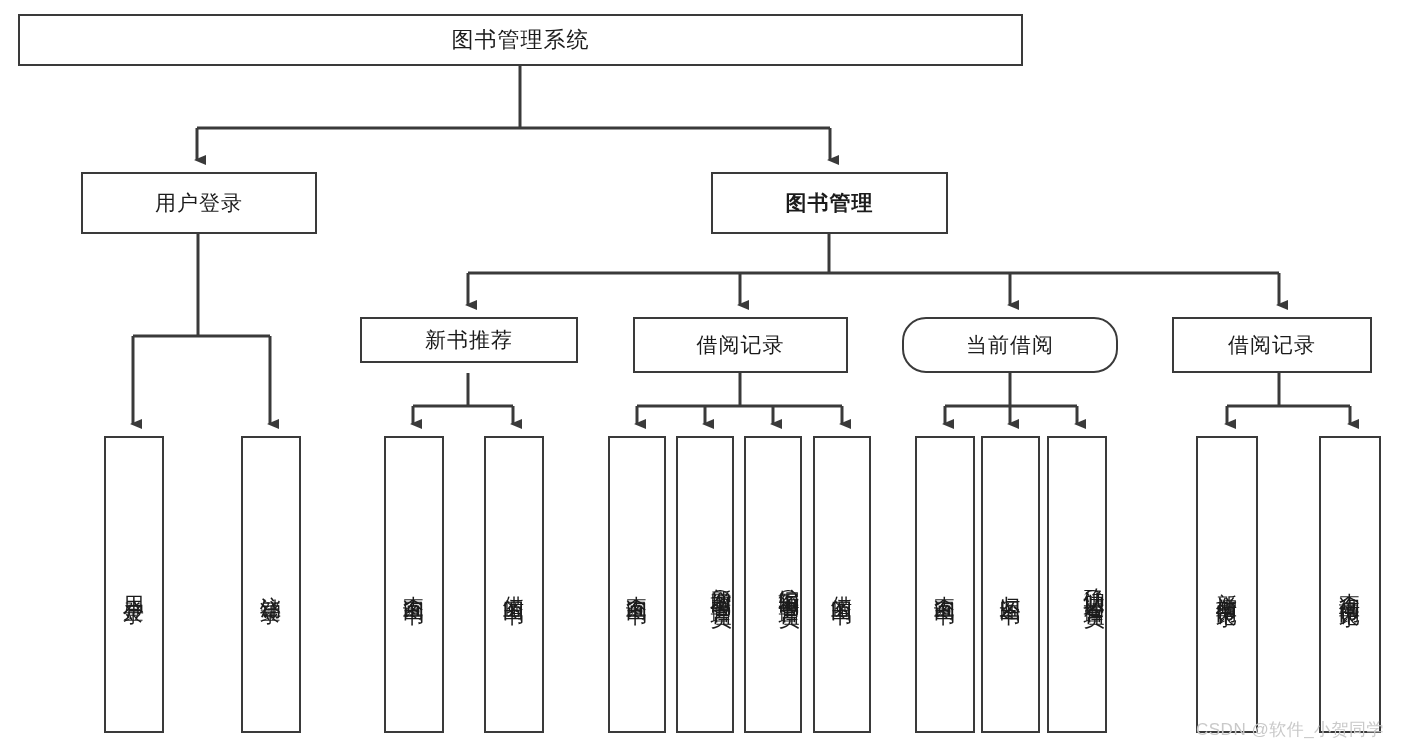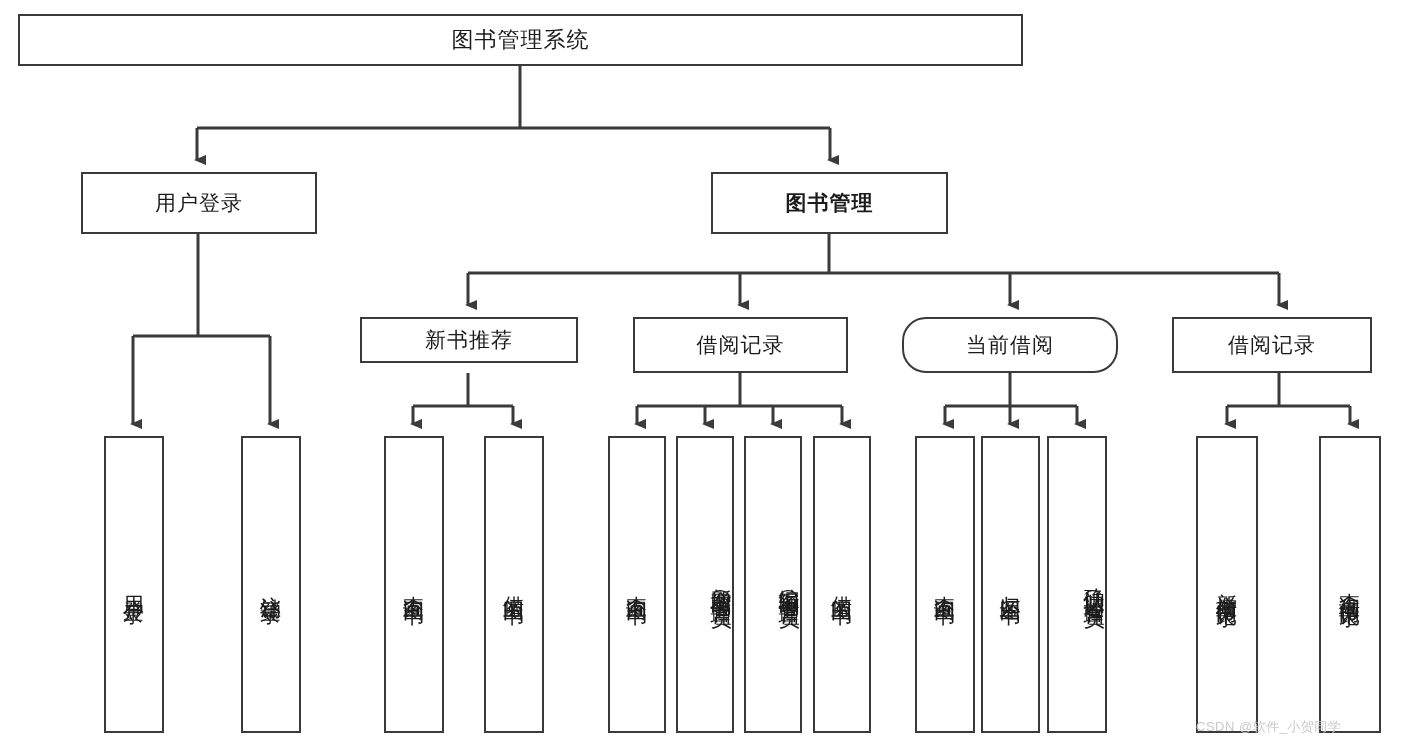--- a/index.html
+++ b/index.html
@@ -11,21 +11,21 @@
   .node{position:absolute;box-sizing:border-box;background:#ffffff;
         border:2px solid #3a3a3a;display:flex;align-items:center;
         justify-content:center;color:#1b1b1b;}
   .node.h{font-size:21px;letter-spacing:1px;}
   .node.root{font-size:22px;letter-spacing:1px;}
   .node.v{writing-mode:vertical-rl;text-orientation:upright;
           font-size:21px;letter-spacing:3px;line-height:1;
           padding-top:10px;padding-bottom:10px;
           align-items:flex-start;justify-content:center;}
   .node.v.mid{align-items:center;}
-  .wm{position:absolute;color:#c9c9c9;font-size:13px;white-space:nowrap;
+  .wm{position:absolute;color:#c9c9c9;font-size:17px;white-space:nowrap;
       letter-spacing:.5px;}
 </style>
 </head>
 <body>
 
 <div id="stage">
 
   <svg id="edges" viewBox="0 0 1405 747" xmlns="http://www.w3.org/2000/svg">
     <defs>
       <marker id="ar" markerWidth="12" markerHeight="12" refX="5" refY="9" orient="auto" markerUnits="userSpaceOnUse">

